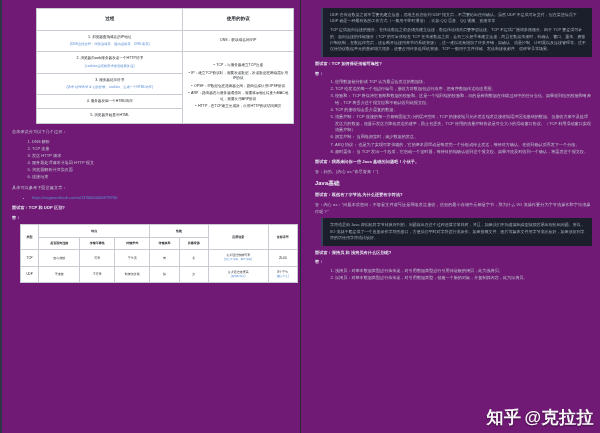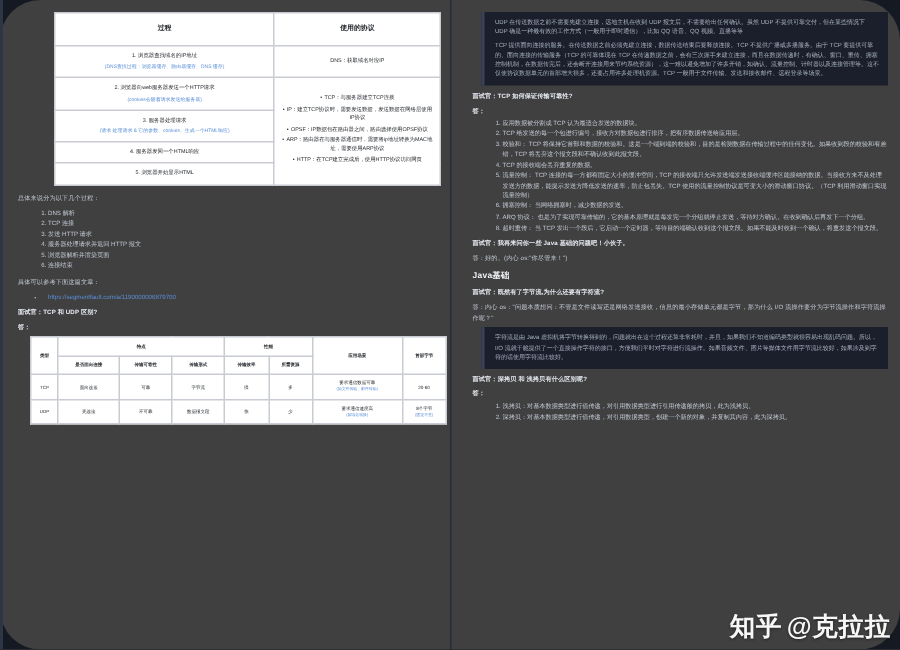--- a/index.html
+++ b/index.html
@@ -6,22 +6,21 @@
   body{
     width:600px;height:433px;
     background:#151922;
     font-family:"Liberation Sans","DejaVu Sans",sans-serif;
     overflow:hidden;
     position:relative;
   }
   .page{
     position:absolute;inset:0;
     display:flex;
-    background:#404040;
-    border-radius:27px;
+    background:#701a75;
   }
   .col{
     position:relative;
     box-sizing:border-box;
     overflow:hidden;
   }
   .col-left{width:300px;padding:6px 8px 0 10px;border-left:2px solid #2e3646;}
   .col-right{width:300px;padding:6px 8px 0 14px;border-left:1px solid #252c39;}
 
   

